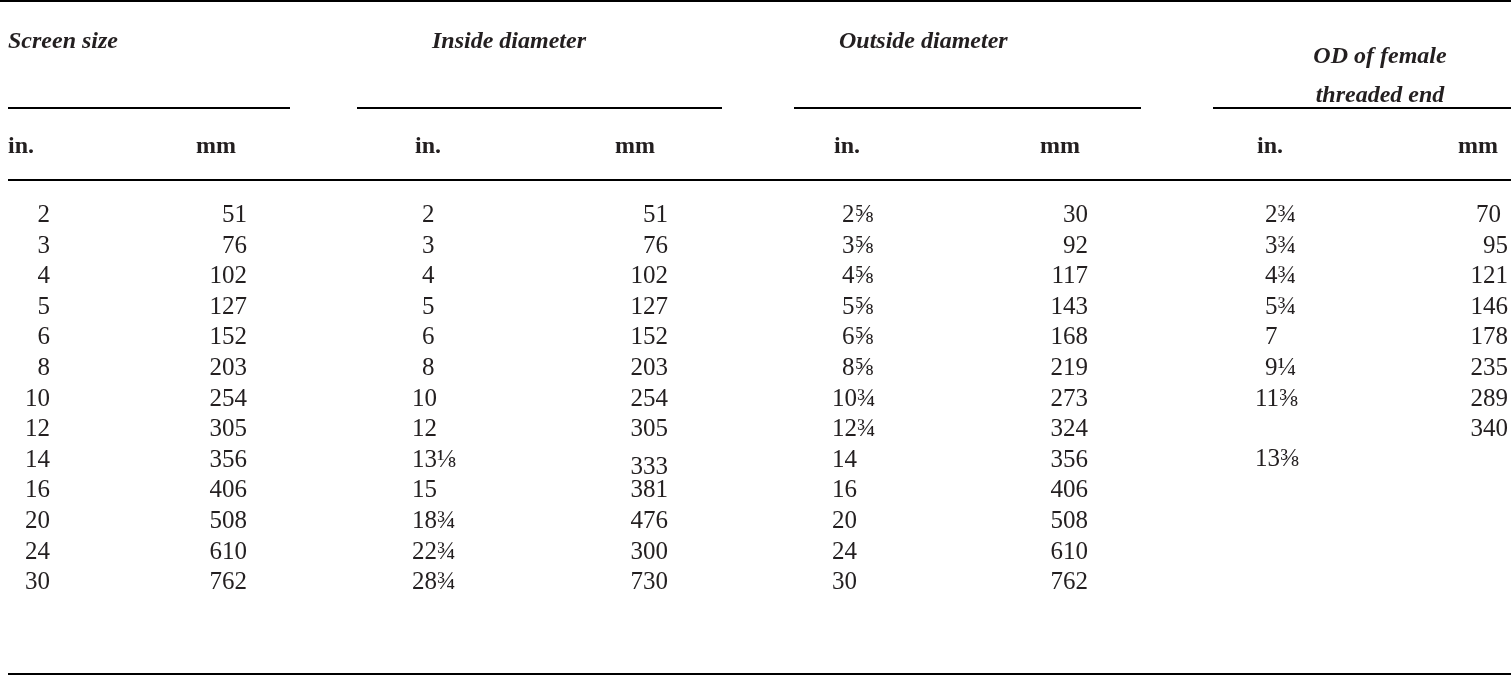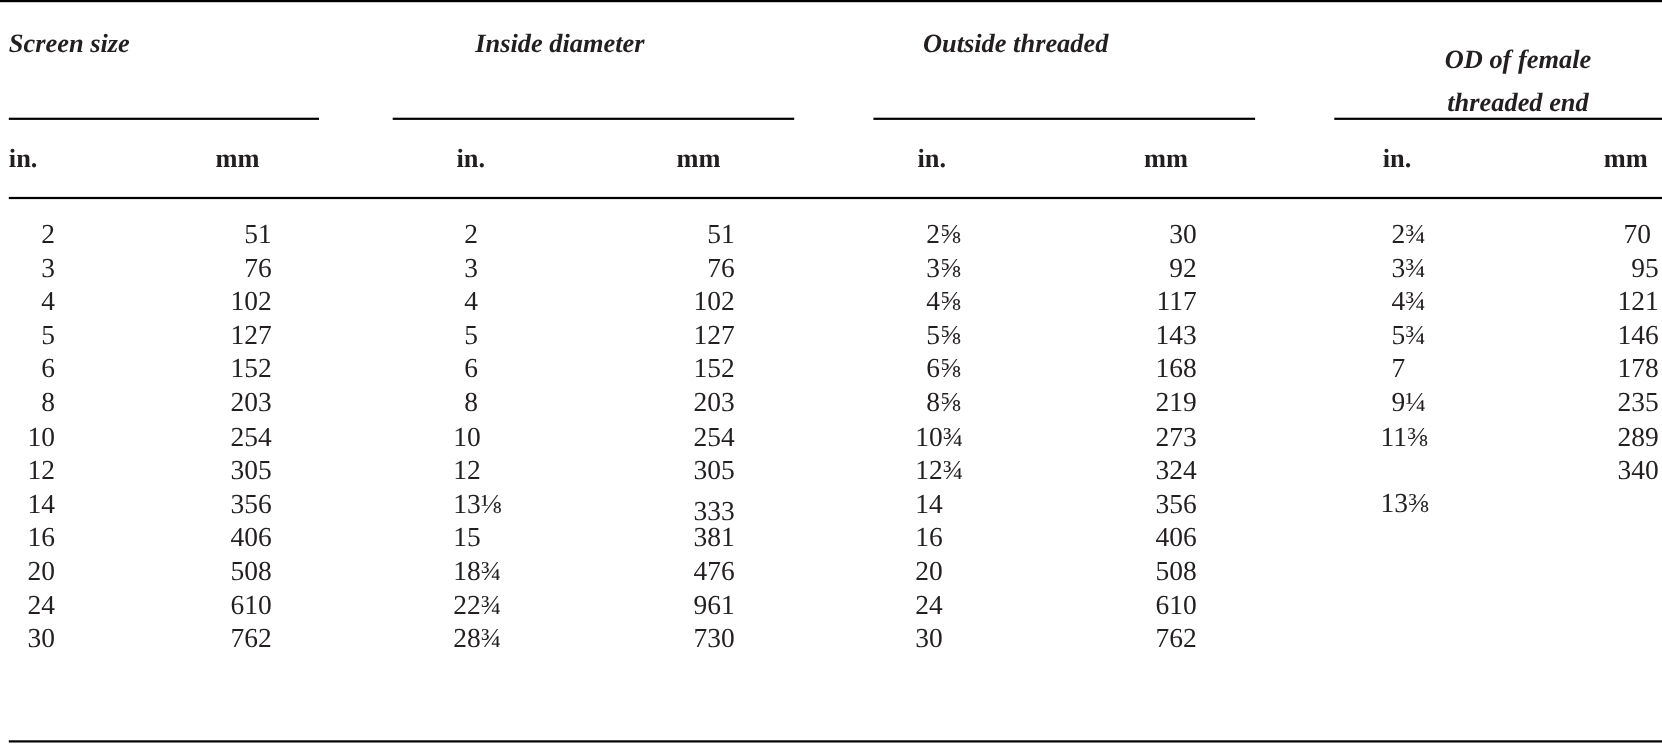--- a/index.html
+++ b/index.html
@@ -17,21 +17,21 @@
 <div class="rule" style="left:0;top:0;width:1511px;height:2px;"></div>
 <div class="rule" style="left:8px;top:107px;width:282px;height:2px;"></div>
 <div class="rule" style="left:357px;top:107px;width:365px;height:2px;"></div>
 <div class="rule" style="left:794px;top:107px;width:347px;height:2px;"></div>
 <div class="rule" style="left:1213px;top:107px;width:298px;height:2px;"></div>
 <div class="rule" style="left:8px;top:179px;width:1503px;height:2px;"></div>
 <div class="rule" style="left:8px;top:673px;width:1503px;height:2px;"></div>
 
 <div class="hdr" style="left:8px;top:25px;">Screen size</div>
 <div class="hdr" style="left:432px;top:25px;">Inside diameter</div>
-<div class="hdr" style="left:839px;top:25px;">Outside threaded</div>
+<div class="hdr" style="left:839px;top:25px;">Outside diameter</div>
 <div class="hdr" style="left:1270px;top:25px;width:220px;text-align:center;margin-top:15px;">OD of female</div>
 <div class="hdr" style="left:1270px;top:56px;width:220px;text-align:center;margin-top:23px;">threaded end</div>
 
 <div class="sub" style="left:8px;">in.</div>
 <div class="sub" style="left:196px;">mm</div>
 <div class="sub" style="left:415px;">in.</div>
 <div class="sub" style="left:615px;">mm</div>
 <div class="sub" style="left:834px;">in.</div>
 <div class="sub" style="left:1040px;">mm</div>
 <div class="sub" style="left:1257px;">in.</div>
@@ -122,21 +122,21 @@
     <div class="cell r" style="left: 170px; top: 505px; width: 77px;">508</div>
     <div class="cell" style="left: 412px; top: 505px;">18¾</div>
     <div class="cell r" style="left: 590px; top: 505px; width: 78px;">476</div>
     <div class="cell" style="left: 832px; top: 505px;">20</div>
     <div class="cell r" style="left: 1010px; top: 505px; width: 78px;">508</div>
     <div class="cell" style="left: 1255px; top: 505px;"></div>
     <div class="cell r" style="left: 1430px; top: 505px; width: 78px;"></div>
     <div class="cell r" style="left: 10px; top: 535.6px; width: 40px;">24</div>
     <div class="cell r" style="left: 170px; top: 535.6px; width: 77px;">610</div>
     <div class="cell" style="left: 412px; top: 535.6px;">22¾</div>
-    <div class="cell r" style="left: 590px; top: 535.6px; width: 78px;">961</div>
+    <div class="cell r" style="left: 590px; top: 535.6px; width: 78px;">300</div>
     <div class="cell" style="left: 832px; top: 535.6px;">24</div>
     <div class="cell r" style="left: 1010px; top: 535.6px; width: 78px;">610</div>
     <div class="cell" style="left: 1255px; top: 535.6px;"></div>
     <div class="cell r" style="left: 1430px; top: 535.6px; width: 78px;"></div>
     <div class="cell r" style="left: 10px; top: 566.2px; width: 40px;">30</div>
     <div class="cell r" style="left: 170px; top: 566.2px; width: 77px;">762</div>
     <div class="cell" style="left: 412px; top: 566.2px;">28¾</div>
     <div class="cell r" style="left: 590px; top: 566.2px; width: 78px;">730</div>
     <div class="cell" style="left: 832px; top: 566.2px;">30</div>
     <div class="cell r" style="left: 1010px; top: 566.2px; width: 78px;">762</div>

